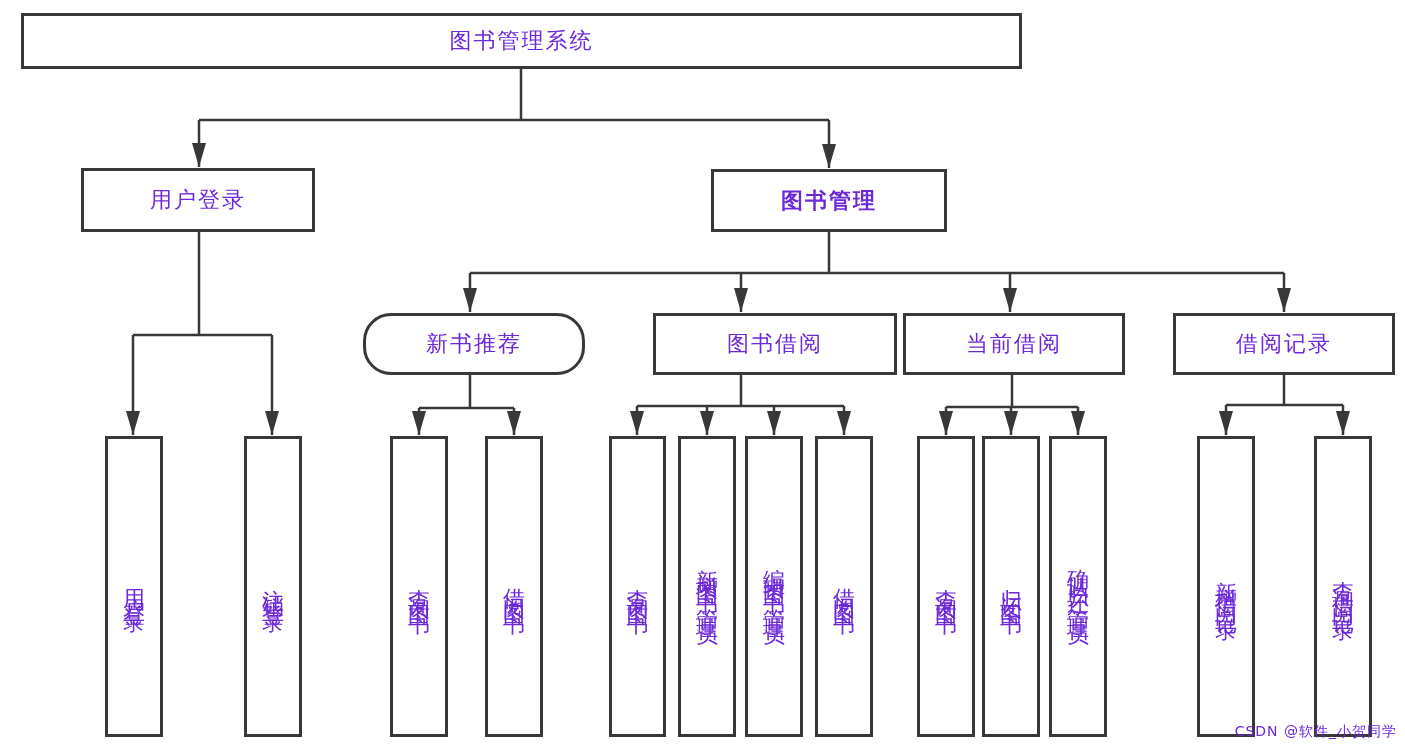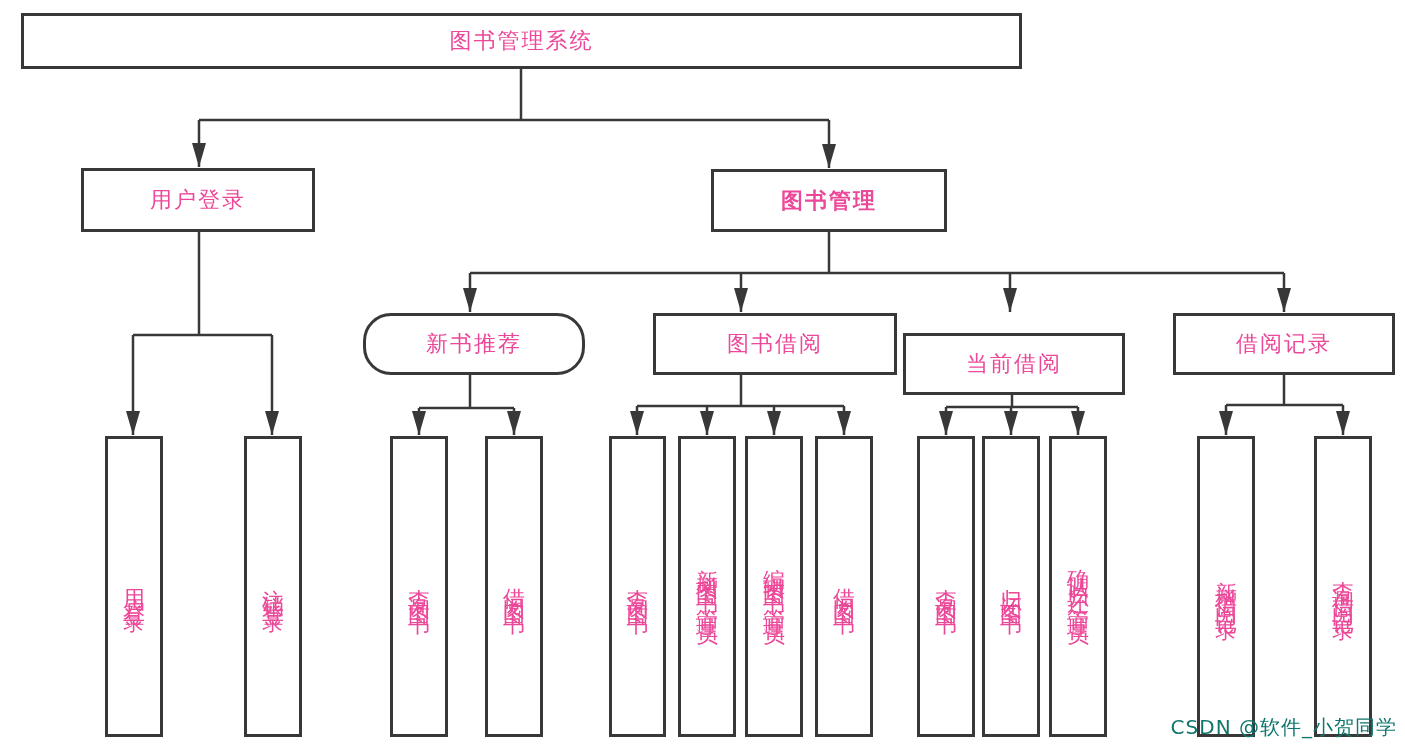--- a/index.html
+++ b/index.html
@@ -11,38 +11,38 @@
     overflow:hidden;
   }
   .connectors{position:absolute;left:0;top:0;width:1405px;height:747px;pointer-events:none;}
   .ln{stroke:#383838;stroke-width:2.5;fill:none;}
   .box{
     position:absolute;
     box-sizing:border-box;
     border:3px solid #383838;
     background:#ffffff;
     display:flex;align-items:center;justify-content:center;
-    color:#ec4899;
+    color:#6d28d9;
     font-size:22px;
     letter-spacing:2px;
     white-space:nowrap;
     z-index:2;
   }
   .vbox{
     writing-mode:vertical-rl;
     text-orientation:mixed;
     letter-spacing:8px;
     line-height:1.1;
     white-space:normal;
   }
   .watermark{
     position:absolute;
     right:8px;bottom:6px;
-    font-size:20px;
-    color:#0f766e;
+    font-size:14px;
+    color:#6d28d9;
     letter-spacing:1px;
     z-index:3;
   }
 </style>
 </head>
 <body>
 
 <div class="canvas">
 
   <svg class="connectors" width="1405" height="747" viewBox="0 0 1405 747" xmlns="http://www.w3.org/2000/svg">
@@ -93,21 +93,21 @@
     <path class="ln" d="M1343 405 L1343 435" marker-end="url(#ah)"></path>
   </svg>
 
   <div class="box" style="left:21px;top:13px;width:1001px;height:56px;">图书管理系统</div>
 
   <div class="box" style="left:81px;top:168px;width:234px;height:64px;">用户登录</div>
   <div class="box" style="left:711px;top:169px;width:236px;height:63px;font-weight:bold;">图书管理</div>
 
   <div class="box" style="left:363px;top:313px;width:222px;height:62px;border-radius:28px;">新书推荐</div>
   <div class="box" style="left:633px;top:313px;width:244px;height:62px;margin-left:20px;">图书借阅</div>
-  <div class="box" style="left:903px;top:313px;width:222px;height:62px;margin-top:20px;">当前借阅</div>
+  <div class="box" style="left:903px;top:313px;width:222px;height:62px;">当前借阅</div>
   <div class="box" style="left:1173px;top:313px;width:222px;height:62px;">借阅记录</div>
 
   <div class="box vbox" style="left:105px;top:436px;width:58px;height:301px;">用户登录</div>
   <div class="box vbox" style="left:244px;top:436px;width:58px;height:301px;">注销登录</div>
 
   <div class="box vbox" style="left:390px;top:436px;width:58px;height:301px;">查询图书</div>
   <div class="box vbox" style="left:485px;top:436px;width:58px;height:301px;">借阅图书</div>
 
   <div class="box vbox" style="left:609px;top:436px;width:57px;height:301px;">查询图书</div>
   <div class="box vbox" style="left:678px;top:436px;width:58px;height:301px;">新增图书（管理员）</div>

